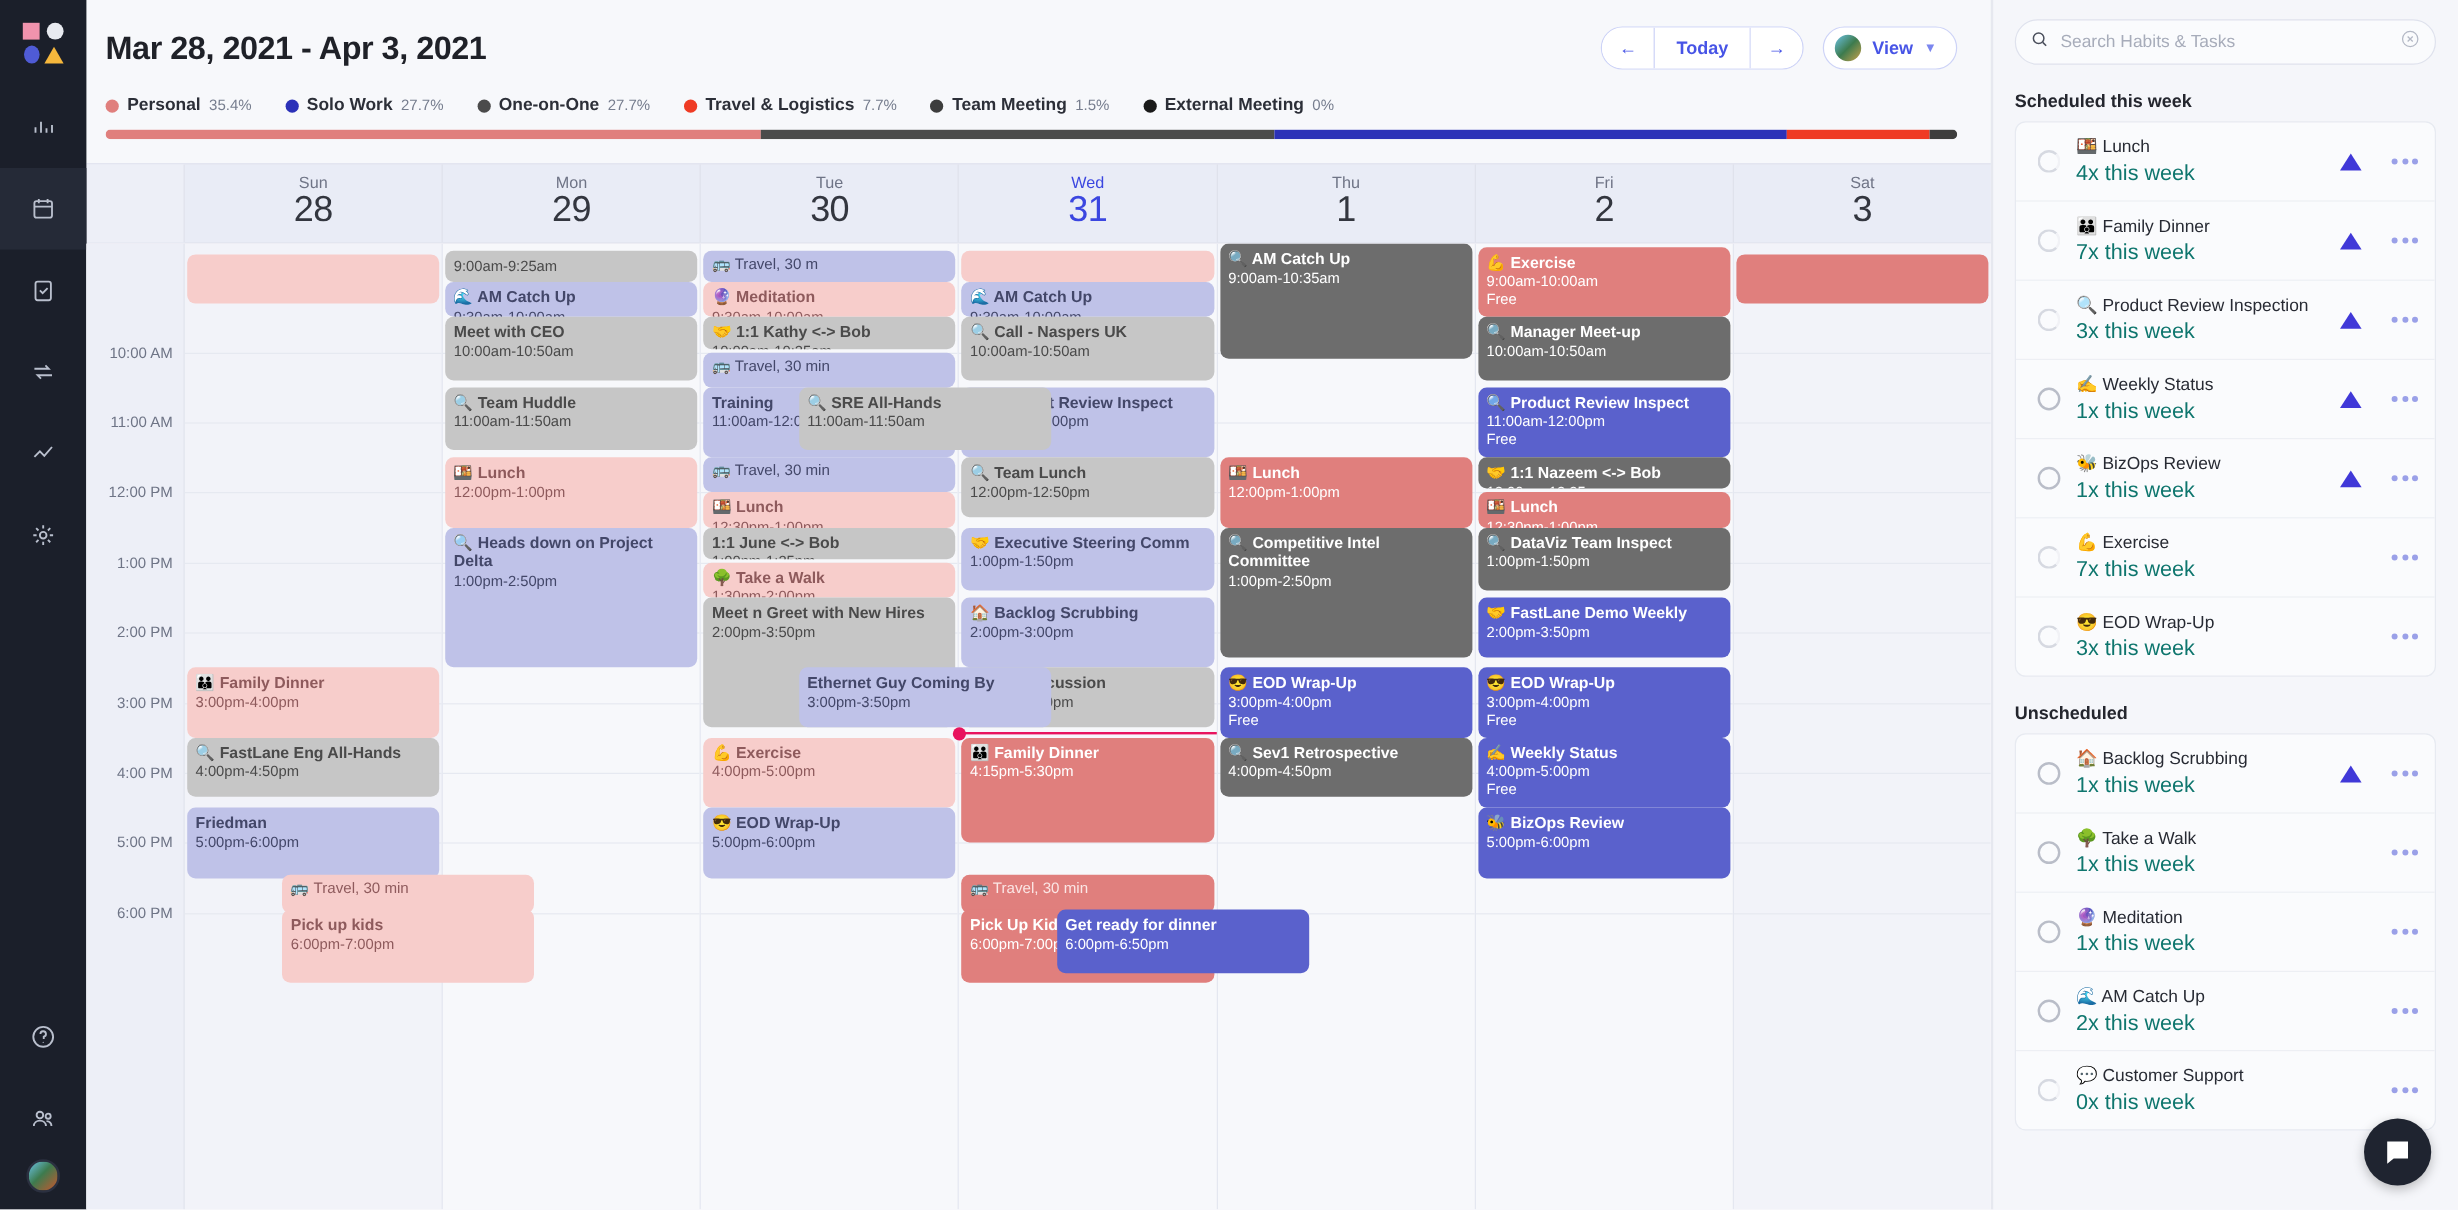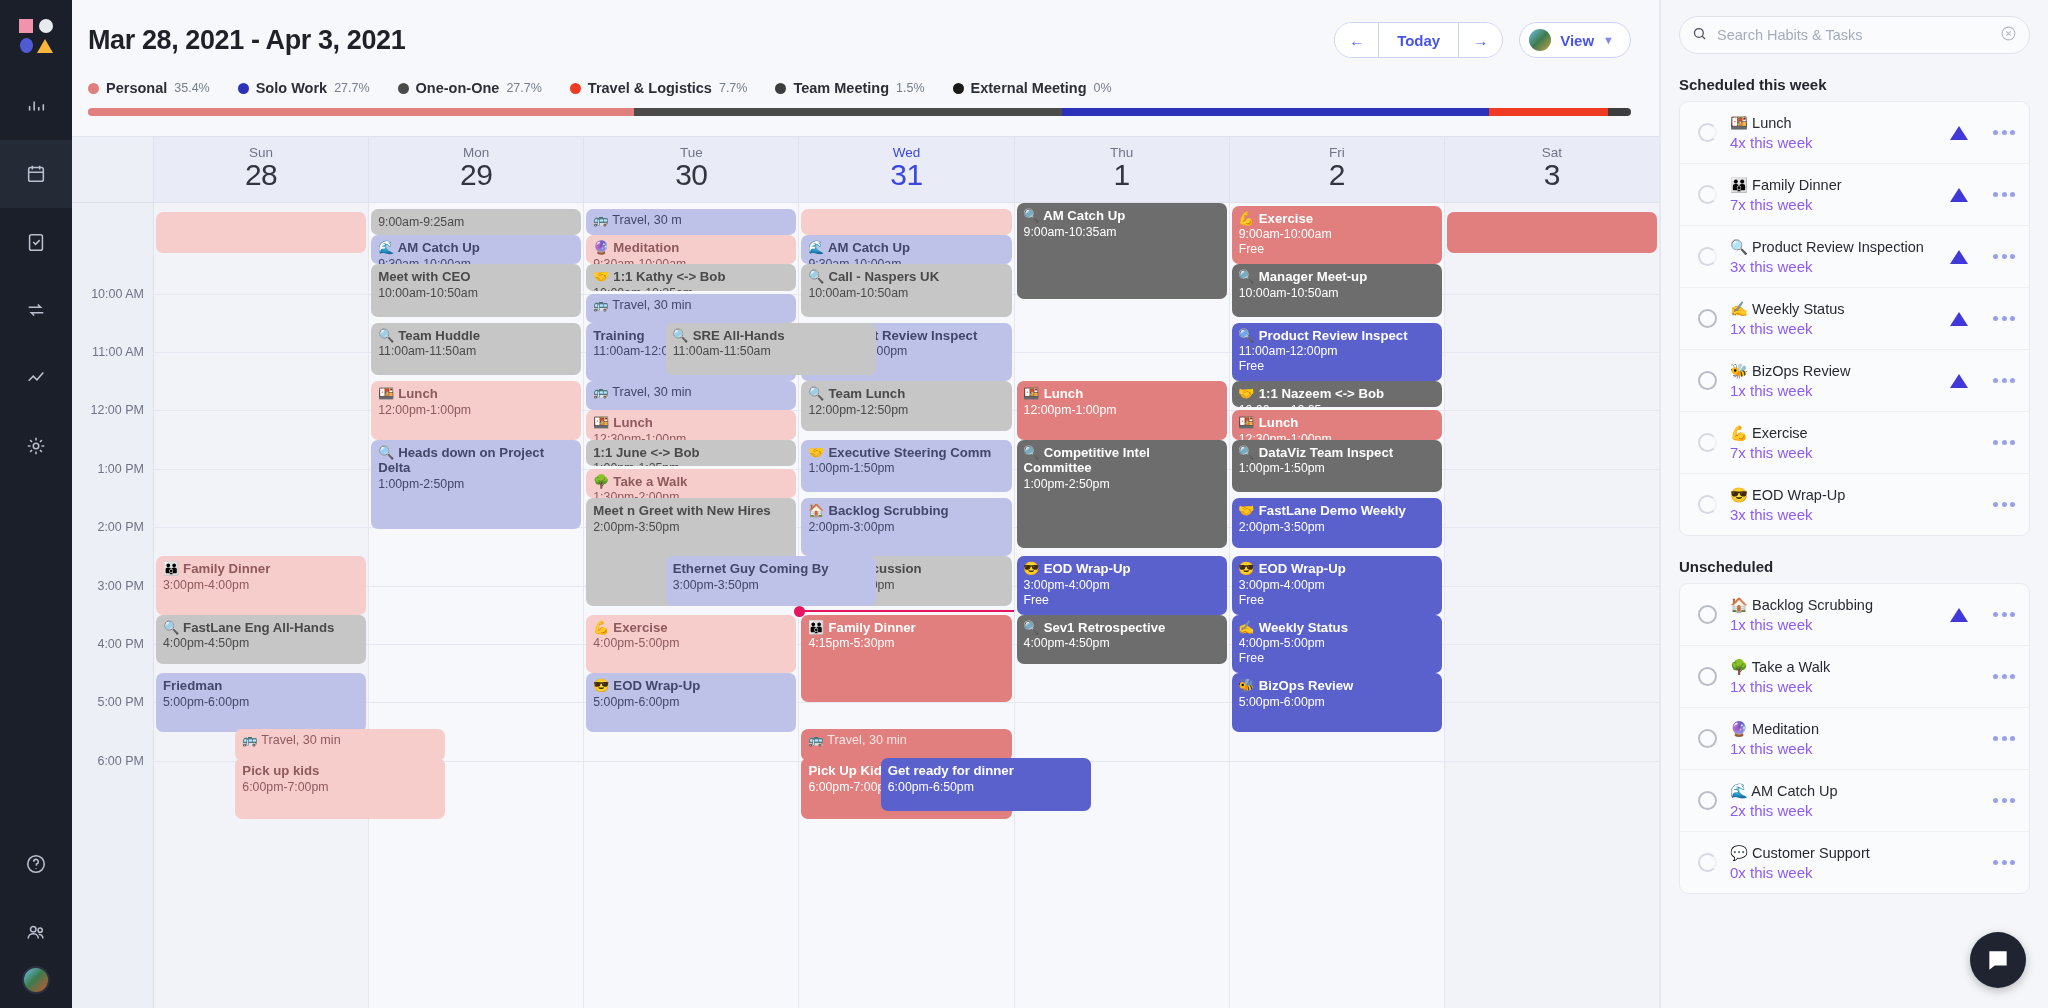--- a/index.html
+++ b/index.html
@@ -159,21 +159,21 @@
   .task {
     display:flex; align-items:center; gap:13px; padding:12px 14px 12px 18px;
     border-bottom:1px solid #edeff4; cursor:pointer;
   }
   .task:last-child { border-bottom:none; }
   .ring { width:19px; height:19px; border-radius:50%; flex:0 0 19px;
           border:2px solid #d6d9e1; border-right-color:#f1f2f6; }
   .ring.full { border-color:#b9bdc8; }
   .t-body { flex:1 1 auto; min-width:0; }
   .t-name { font-size:14.5px; color:#272a33; white-space:nowrap; overflow:hidden; text-overflow:ellipsis; }
-  .t-sub { font-size:15px; color:#8b5cf6; margin-top:2px; }
+  .t-sub { font-size:18px; color:#0f766e; margin-top:2px; }
   .tri { width:0; height:0; border-left:9px solid transparent; border-right:9px solid transparent;
          border-bottom:14px solid #4038d8; flex:0 0 18px; }
   .tri.hidden { visibility:hidden; }
   .dots { display:flex; gap:3.5px; flex:0 0 auto; padding-left:12px; }
   .dots i { width:5px; height:5px; border-radius:50%; background:#9aa0e8; display:block; }
 
   .sidescroll { flex:1 1 auto; overflow:hidden; padding-bottom:10px; }
   .chat-fab {
     position:absolute; right:22px; bottom:20px; width:56px; height:56px; border-radius:50%;
     background:#1f2430; display:flex; align-items:center; justify-content:center; cursor:pointer;
@@ -408,21 +408,21 @@
                     <div class="ev-s">10:00am-10:50am</div>
                   </div>
                   <div class="ev p-oto" style="top: 119.758px; height: 52.5767px;">
                     <div class="ev-t">🔍 Team Huddle</div>
                     <div class="ev-s">11:00am-11:50am</div>
                   </div>
                   <div class="ev p-pers" style="top: 178.177px; height: 58.4186px;">
                     <div class="ev-t">🍱 Lunch</div>
                     <div class="ev-s">12:00pm-1:00pm</div>
                   </div>
-                  <div class="ev p-solo" style="top: 236.595px; height: 89px;">
+                  <div class="ev p-solo" style="top: 236.595px; height: 116px;">
                     <div class="ev-t">🔍 Heads down on Project Delta</div>
                     <div class="ev-s">1:00pm-2:50pm</div>
                   </div>
                 </div>
                 <div class="daycol">
                   <div class="hourline" style="top: 90.5488px;"></div>
                   <div class="hourline" style="top: 148.967px;"></div>
                   <div class="hourline" style="top: 207.386px;"></div>
                   <div class="hourline" style="top: 265.805px;"></div>
                   <div class="hourline" style="top: 324.223px;"></div>

